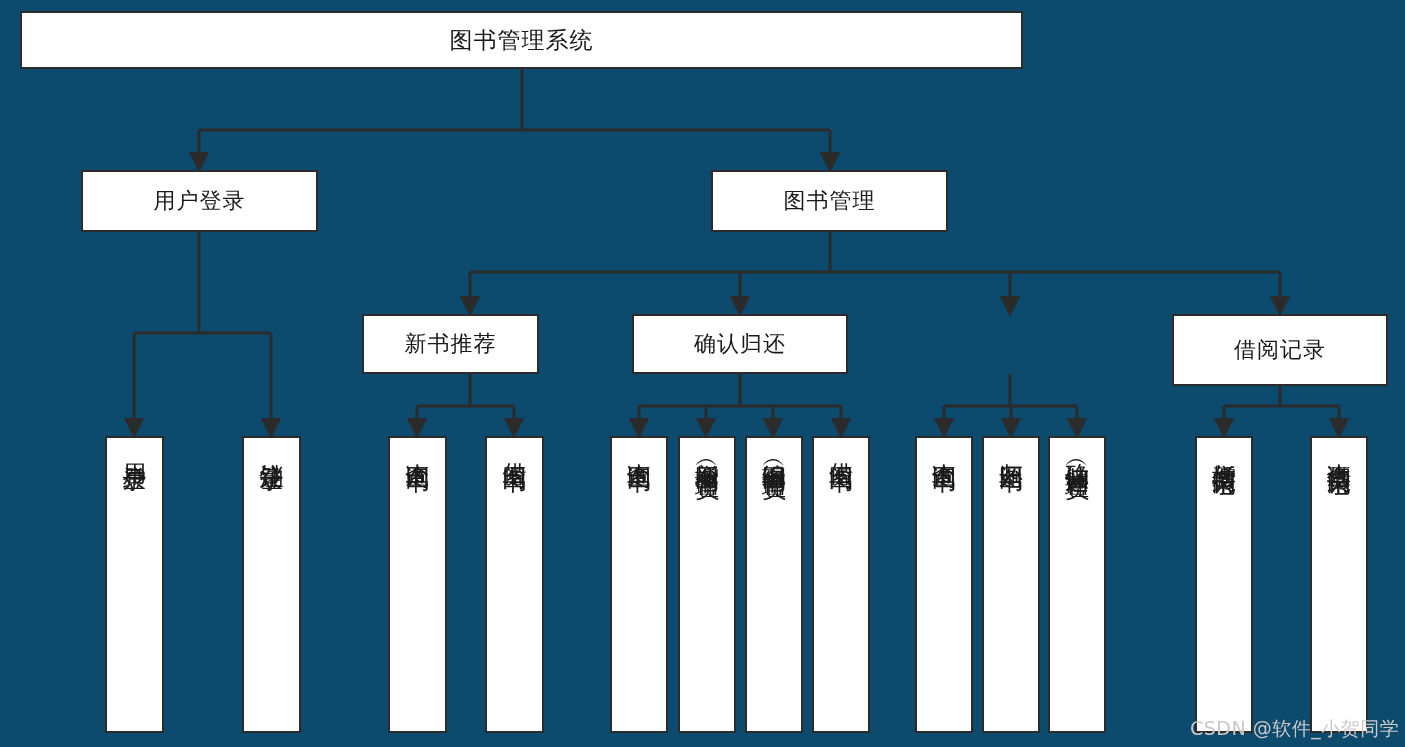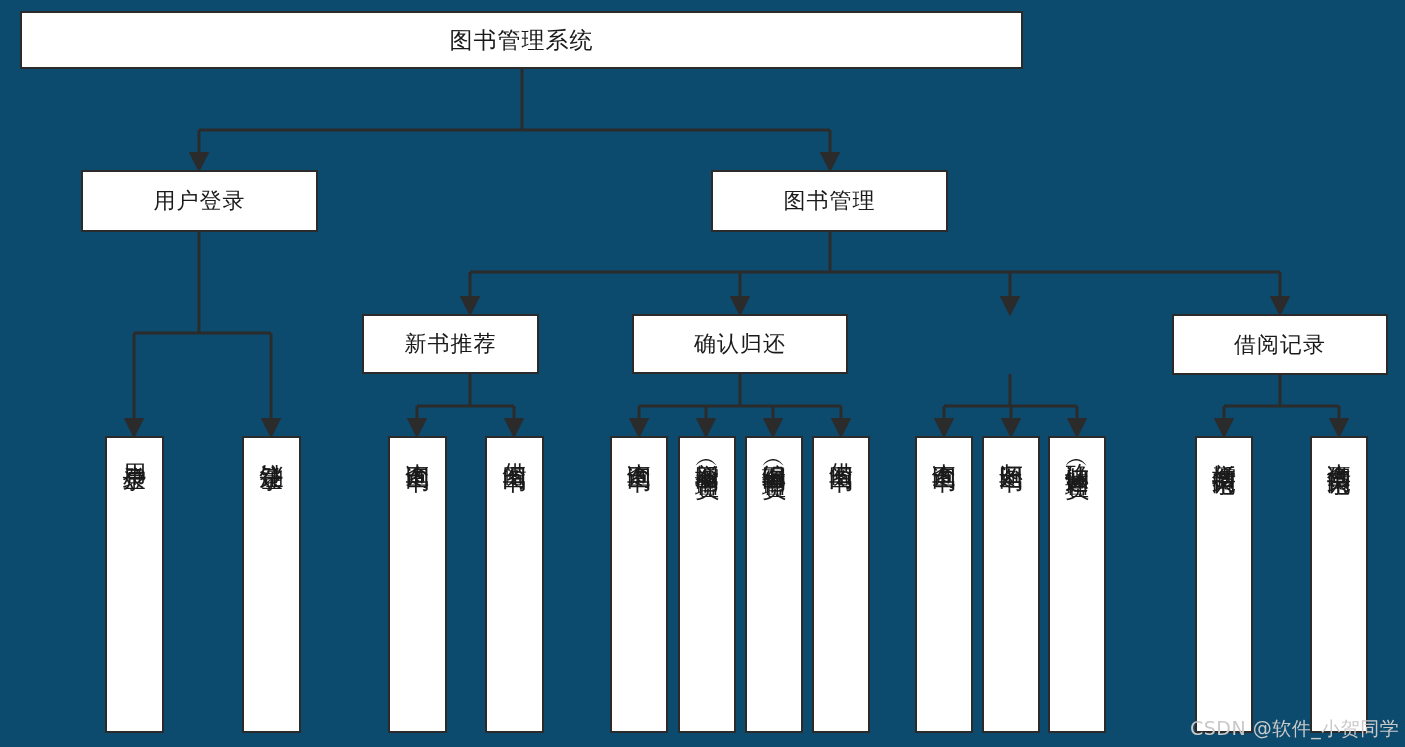--- a/index.html
+++ b/index.html
@@ -140,21 +140,21 @@
   <div class="node h" style="left:711px; top:170px; width:237px; height:62px;">
     <span class="label">图书管理</span>
   </div>
 
   <div class="node h" style="left:362px; top:314px; width:177px; height:60px;">
     <span class="label">新书推荐</span>
   </div>
   <div class="node h" style="left:632px; top:314px; width:216px; height:60px;">
     <span class="label">确认归还</span>
   </div>
-  <div class="node h" style="left:1172px; top:314px; width:216px; height:61px;">
+  <div class="node h" style="left:1172px; top:314px; width:216px; height:72px;">
     <span class="label">借阅记录</span>
   </div>
 
   <div class="node v" style="left:105px; top:436px; width:59px; height:297px;">
     <span class="label">用户登录</span>
   </div>
   <div class="node v" style="left:242px; top:436px; width:59px; height:297px;">
     <span class="label">注销登录</span>
   </div>
 

